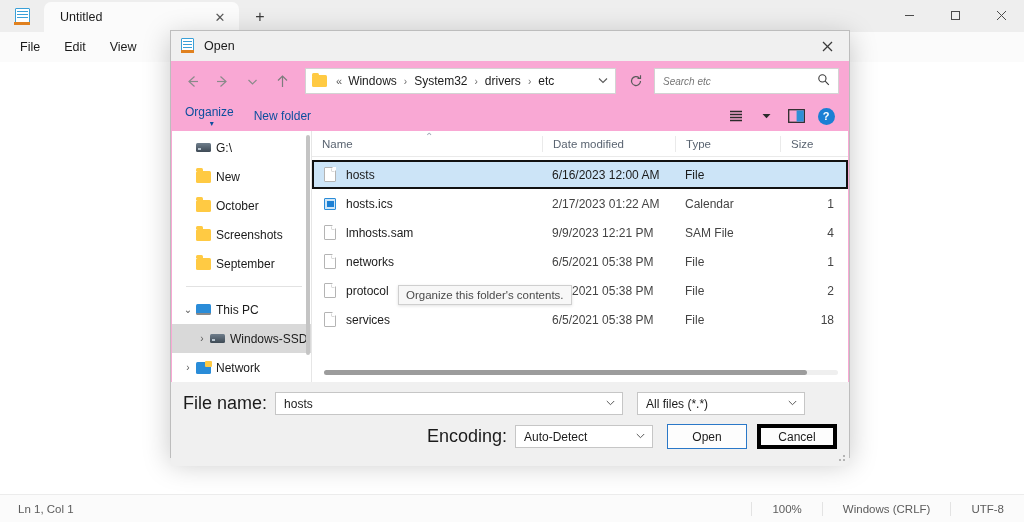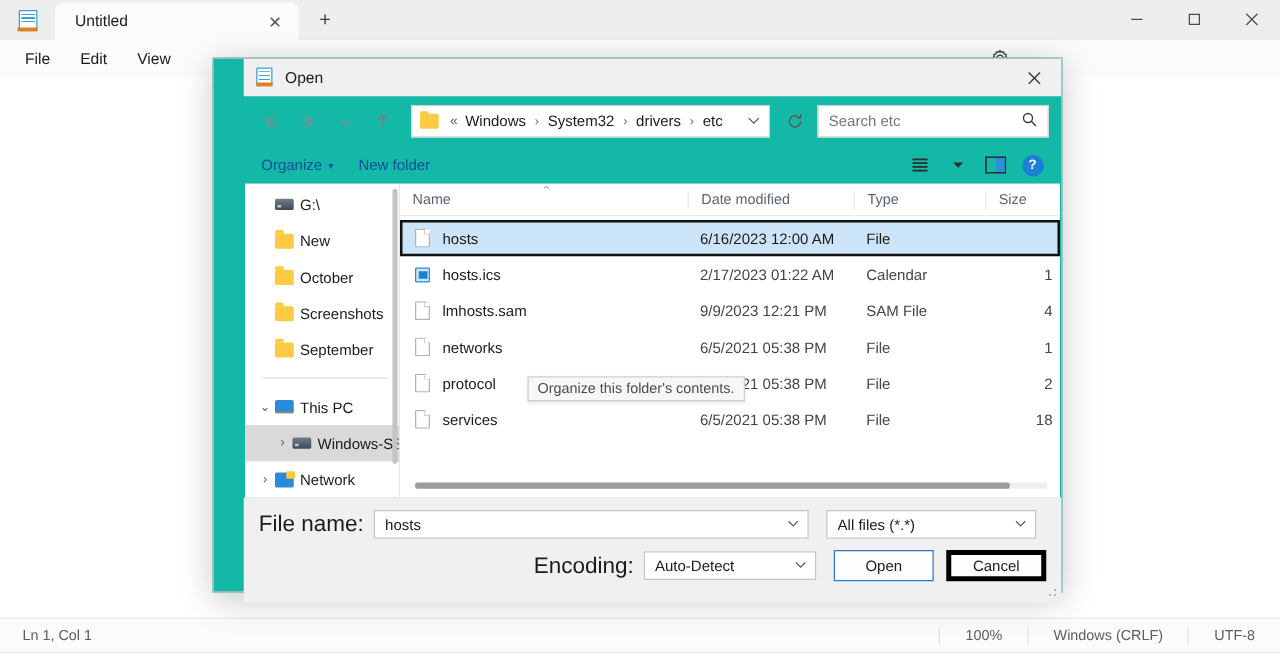--- a/index.html
+++ b/index.html
@@ -83,25 +83,25 @@
   }
   .np-status-left { padding-left: 18px; }
   .np-status-right { margin-left: auto; display: flex; }
   .np-status-cell {
     padding: 0 20px; border-left: 1px solid #e3e3e3; line-height: 14px;
   }
   .np-status-cell:first-child { border-left: 1px solid #e3e3e3; }
 
   
   .dlg {
-    position: absolute; left: 170px; top: 46px; width: 680px; height: 428px;
-    background: #14b8a6;
+    position: absolute; left: 170px; top: 30px; width: 680px; height: 428px;
+    background: #f9a8d4;
     border: 1px solid #bdbdbd;
     box-shadow: 0 6px 26px rgba(0,0,0,0.22);
-    display: flex; flex-direction: column; padding-left: 24px;
+    display: flex; flex-direction: column;
   }
   .dlg-title {
     height: 30px; background: #f0f0f0;
     display: flex; align-items: center; padding-left: 10px;
     position: relative; flex: none;
   }
   .dlg-title-icon { width: 14px; height: 16px; margin-right: 9px; }
   .dlg-title-text { font-size: 12.5px; color: #1b1b1b; }
   .dlg-close {
     position: absolute; right: 0; top: 0; width: 44px; height: 30px;
@@ -136,27 +136,27 @@
   .crumb-dd { color: #5a5a5a; padding: 0 5px 0 2px; font-size: 11px; }
   .addr-chev { color: #5a5a5a; font-size: 11px; padding-left: 4px; }
   .refresh-btn {
     width: 28px; height: 28px; display: flex; align-items: center; justify-content: center;
     color: #5a5a5a;
   }
   .search-box {
     width: 185px; height: 26px; background: #fff; border: 1px solid #d3d3d3;
     display: flex; align-items: center; padding: 0 8px; margin-left: 4px;
   }
-  .search-box span.ph { flex: 1; font-size: 12px; color: #767676; }
+  .search-box span.ph { flex: 1; font-size: 10px; color: #767676; font-style: italic; }
   .search-icon { color: #3a3a3a; font-size: 12px; }
 
   .dlg-toolbar {
     height: 30px; display: flex; align-items: center; padding: 0 10px 0 14px; flex: none;
   }
-  .tb-link { font-size: 12px; color: #0b4f9e; margin-right: 20px; display: flex; align-items: center; }
+  .tb-link { font-size: 12px; color: #0b4f9e; margin-right: 20px; display: flex; align-items: center; flex-direction: column; }
   .tb-caret { margin-left: 5px; font-size: 8px; color: #0b4f9e; }
   .tb-right { margin-left: auto; display: flex; align-items: center; gap: 4px; }
   .tb-icon {
     width: 26px; height: 24px; display: flex; align-items: center; justify-content: center;
   }
   .help-circle {
     width: 17px; height: 17px; border-radius: 50%; background: #1b7fd4;
     color: #fff; font-size: 11px; font-weight: bold;
     display: flex; align-items: center; justify-content: center;
   }

